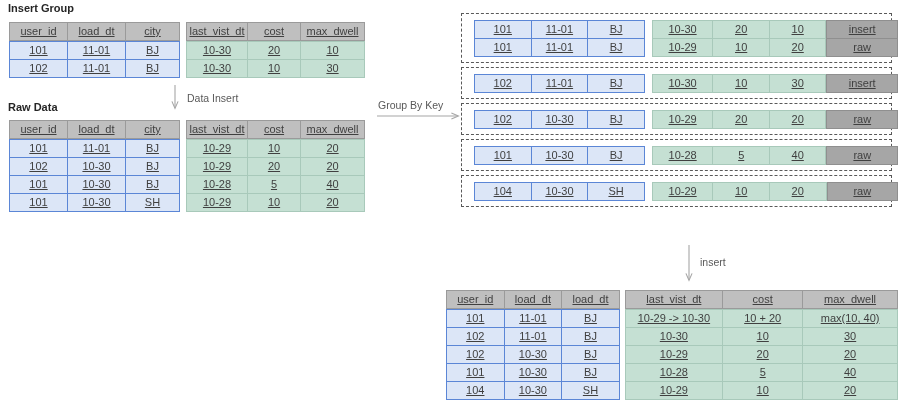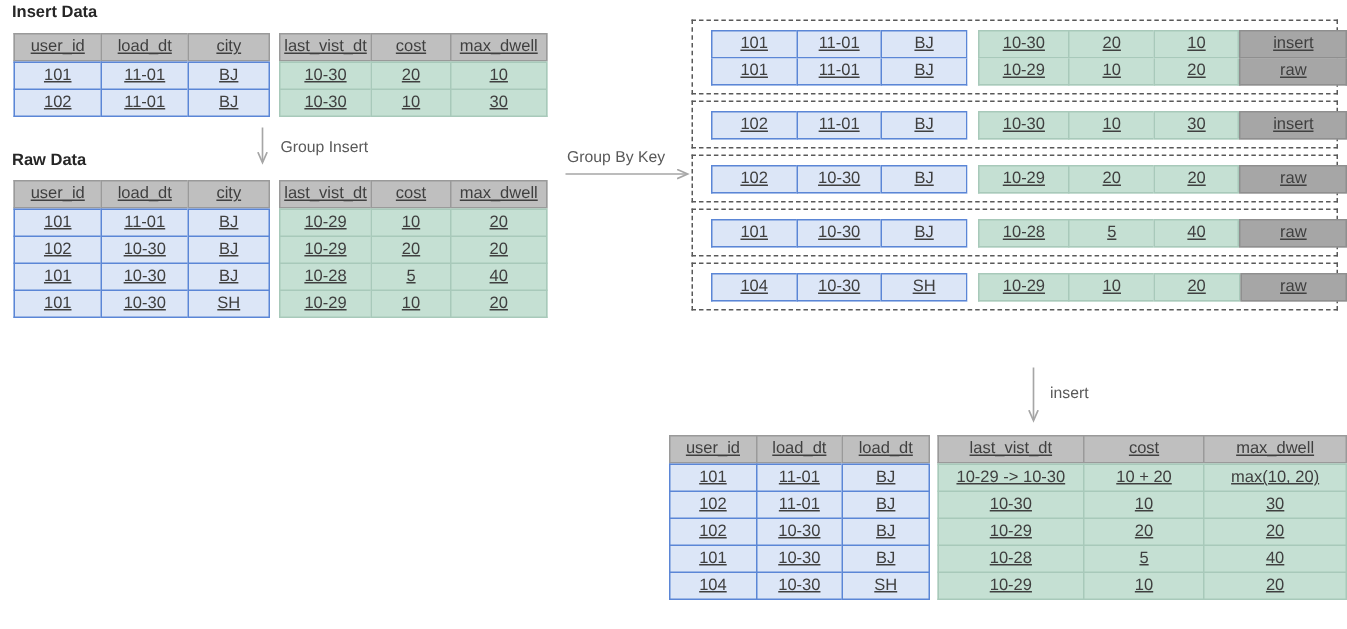--- a/index.html
+++ b/index.html
@@ -110,21 +110,21 @@
     </marker>
   </defs>
 
   <line x1="175" y1="85" x2="175" y2="108" stroke="#a6a6a6" stroke-width="1.1" marker-end="url(#ah)"></line>
 
   <line x1="377" y1="116" x2="458" y2="116" stroke="#a6a6a6" stroke-width="1.1" marker-end="url(#ah)"></line>
 
   <line x1="689" y1="245" x2="689" y2="280" stroke="#a6a6a6" stroke-width="1.1" marker-end="url(#ah)"></line>
 </svg>
 
-<div class="caption" style="left:8px; top:2px;">Insert Data</div>
+<div class="caption" style="left:8px; top:2px;">Insert Group</div>
 
 <table class="tbl" id="t-insert" style="left:9px; top:22px;">
     <tbody>
       <tr>
         <td class="hd" style="width: 57px;">user_id</td>
         <td class="hd" style="width: 57px;">load_dt</td>
         <td class="hd last" style="width: 53px;">city</td>
         <td style="width: 6px; background: rgb(255, 255, 255); border: none;"></td>
         <td class="hd" style="width: 60px;">last_vist_dt</td>
         <td class="hd" style="width: 52px;">cost</td>
@@ -196,21 +196,21 @@
         <td class="kc" style="width: 57px;">10-30</td>
         <td class="kc last" style="width: 53px;">SH</td>
         <td style="width: 6px; background: rgb(255, 255, 255); border: none;"></td>
         <td class="vc" style="width: 60px;">10-29</td>
         <td class="vc" style="width: 52px;">10</td>
         <td class="vc last" style="width: 63px;">20</td>
       </tr>
     </tbody>
   </table>
 
-<div class="arrow-label" style="left:187px; top:92px;">Group Insert</div>
+<div class="arrow-label" style="left:187px; top:92px;">Data Insert</div>
 
 <div class="arrow-label" style="left:378px; top:99px;">Group By Key</div>
 
 <div class="arrow-label" style="left:700px; top:256px;">insert</div>
 
 <div id="groups-layer">
     <div class="grpbox" style="left: 461px; top: 13px; width: 431px; height: 50px;"></div>
     <table class="tbl" style="left: 474px; top: 20px;">
       <tbody>
         <tr>
@@ -308,21 +308,21 @@
         <td class="hd" style="width: 90px;">cost</td>
         <td class="hd last" style="width: 103px;">max_dwell</td>
       </tr>
       <tr>
         <td class="kc firstrow" style="width: 62px;">101</td>
         <td class="kc firstrow" style="width: 62px;">11-01</td>
         <td class="kc last firstrow" style="width: 62px;">BJ</td>
         <td style="width: 6px; background: rgb(255, 255, 255); border: none;"></td>
         <td class="vc firstrow" style="width: 103px;">10-29 -&gt; 10-30</td>
         <td class="vc firstrow" style="width: 90px;">10 + 20</td>
-        <td class="vc last firstrow" style="width: 103px;">max(10, 20)</td>
+        <td class="vc last firstrow" style="width: 103px;">max(10, 40)</td>
       </tr>
       <tr>
         <td class="kc" style="width: 62px;">102</td>
         <td class="kc" style="width: 62px;">11-01</td>
         <td class="kc last" style="width: 62px;">BJ</td>
         <td style="width: 6px; background: rgb(255, 255, 255); border: none;"></td>
         <td class="vc" style="width: 103px;">10-30</td>
         <td class="vc" style="width: 90px;">10</td>
         <td class="vc last" style="width: 103px;">30</td>
       </tr>

